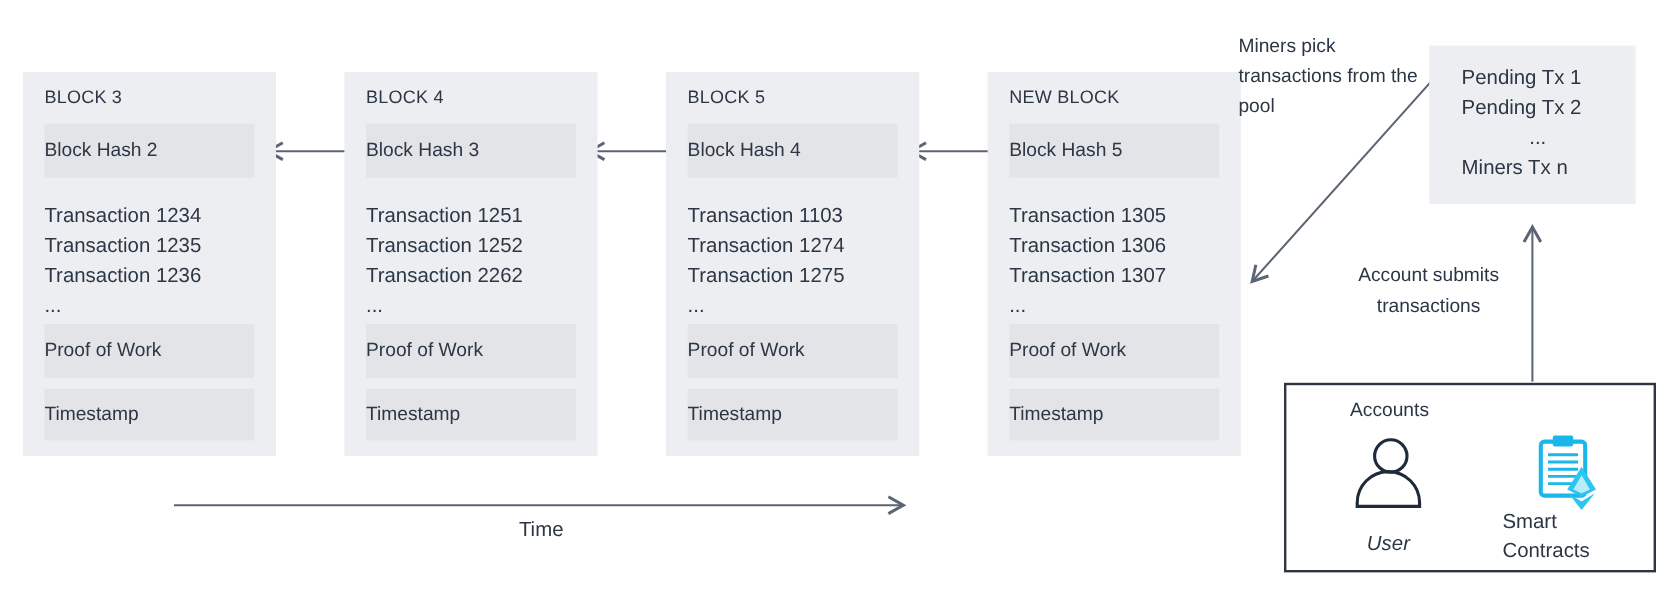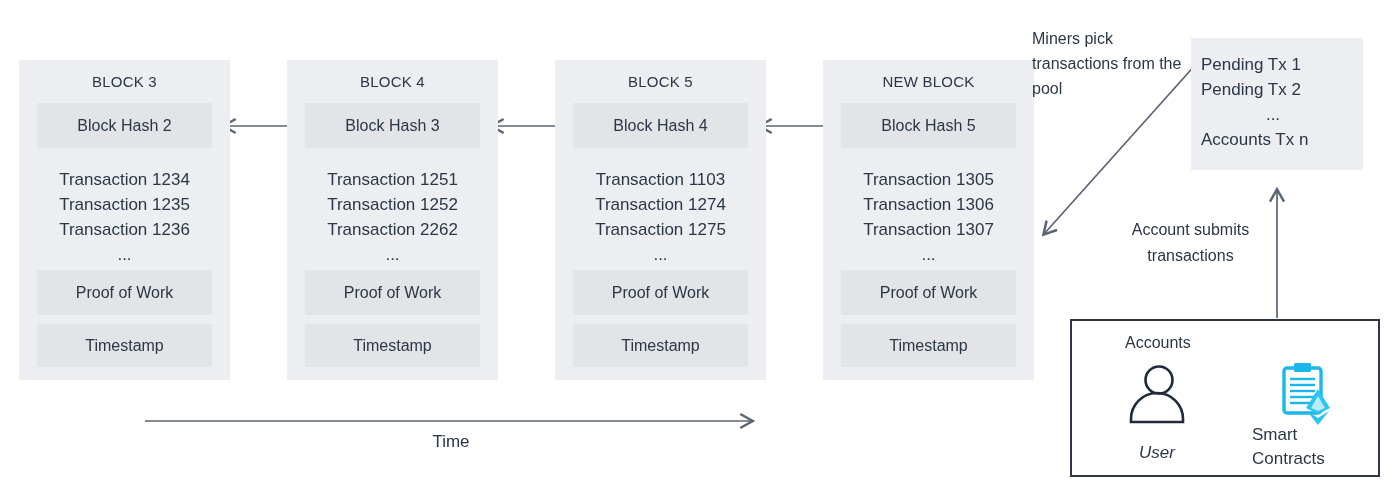--- a/index.html
+++ b/index.html
@@ -11,37 +11,37 @@
     position:relative;width:1400px;height:502px;background:#fff;overflow:hidden;
     font-family:"Liberation Sans",sans-serif;color:var(--text);
   }
   
   #arrows{position:absolute;left:0;top:0;width:1400px;height:502px;}
   .arrow-line{stroke:var(--arrow);stroke-width:1.7;fill:none;}
   .arrow-head{stroke:var(--arrow);stroke-width:1.6;fill:none;}
   
   .block{
     position:absolute;top:60px;width:211px;height:320px;background:var(--block-bg);
-    box-sizing:border-box;padding:12px 18px 13px 18px;text-align:center;
+    box-sizing:border-box;padding:12px 18px 13px 18px;text-align:left;
   }
   .block-title{height:20px;line-height:20px;font-size:15px;letter-spacing:.2px;}
   .inner-box{
     background:var(--inner-bg);margin-top:11px;height:45px;line-height:45px;
     font-size:16px;
   }
   .tx-list{margin-top:19px;line-height:25px;font-size:17px;height:100px;}
   .pow-box{margin-top:3px;height:45px;line-height:45px;background:var(--inner-bg);font-size:16px;}
   .ts-box{margin-top:9px;height:43px;line-height:43px;background:var(--inner-bg);font-size:16px;}
   
   .time-label{position:absolute;left:145px;top:432px;width:612px;text-align:center;font-size:17px;}
   
   .miners-note{position:absolute;left:1032px;top:26px;width:158px;text-align:left;font-size:16px;line-height:25px;}
   .pending-box{
     position:absolute;left:1191px;top:38px;width:172px;height:132px;background:var(--block-bg);
-    box-sizing:border-box;padding:14px 18px 0 10px;font-size:17px;line-height:25px;text-align:left;
+    box-sizing:border-box;padding:14px 18px 0 27px;font-size:17px;line-height:25px;text-align:left;
   }
   .pending-ellipsis{text-align:center;}
   .account-note{position:absolute;left:1118px;top:217px;width:145px;text-align:center;font-size:16px;line-height:26px;}
   
   .accounts-panel{
     position:absolute;left:1070px;top:319px;width:310px;height:158px;background:#fff;
     border:2px solid var(--panel-border);box-sizing:border-box;
   }
   .accounts-title{position:absolute;left:53px;top:13px;font-size:16px;}
   .user-icon{position:absolute;left:57px;top:42px;}
@@ -124,21 +124,21 @@
   </div>
 
   <div class="time-label">Time</div>
 
   <div class="miners-note">Miners pick transactions from the pool</div>
 
   <div class="pending-box">
     <div>Pending Tx 1</div>
     <div>Pending Tx 2</div>
     <div class="pending-ellipsis">...</div>
-    <div>Accounts Tx n</div>
+    <div>Miners Tx n</div>
   </div>
 
   <div class="account-note">Account submits transactions</div>
 
   <div class="accounts-panel">
     <div class="accounts-title">Accounts</div>
 
     <svg class="user-icon" width="56" height="62" viewBox="0 0 56 62">
       <circle class="user-stroke" cx="30" cy="17" r="13.5" fill="none" stroke-width="2.6"></circle>
       <path class="user-stroke" d="M4,59 L4,56 A26,26 0 0 1 56,56 L56,59 Z" fill="none" stroke-width="2.6" transform="translate(-2,0)"></path>

